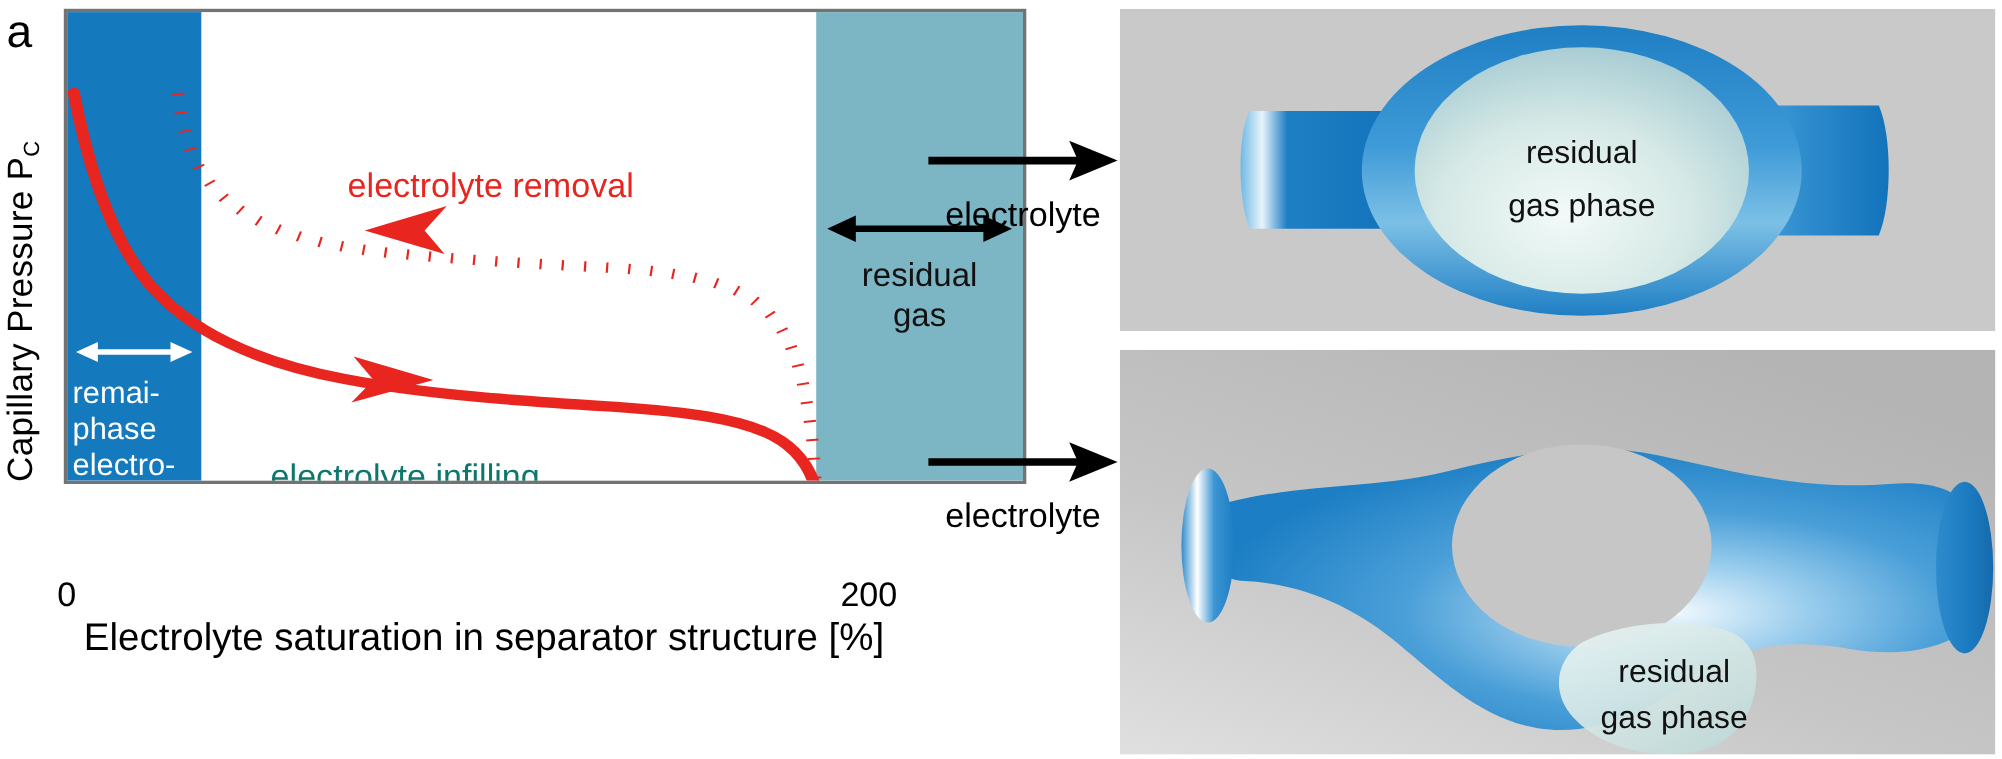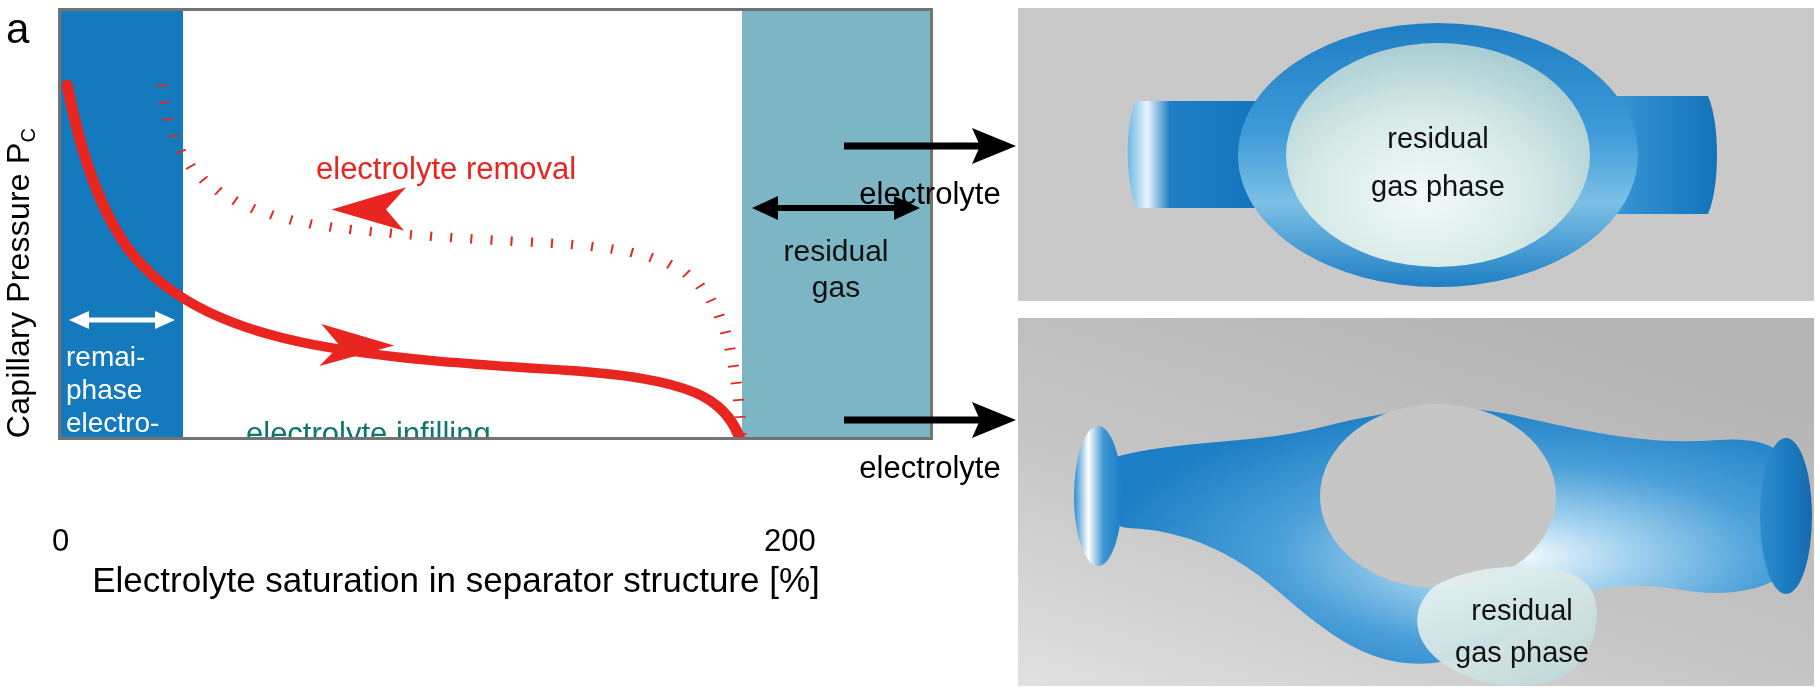--- a/index.html
+++ b/index.html
@@ -43,21 +43,21 @@
   #lbl-remaining{left:5px;top:330px;width:112px;text-align:left;
                  font-size:28px;color:#ffffff;line-height:1.17;}
   #lbl-residual{right:6px;top:222px;width:176px;text-align:center;
                 font-size:30px;color:#111;line-height:1.2;}
 
   
   .tick-label{position:absolute;font-size:31px;color:#000;}
   #tick-0{left:52px;top:523px;}
   #tick-100{left:764px;top:523px;}
   #xlabel{position:absolute;left:0px;top:560px;width:880px;text-align:center;
-          font-size:35px;white-space:nowrap;padding-left:16px;}
+          font-size:35px;white-space:nowrap;}
 
   
   .schematic{position:absolute;}
   #sch-b{left:1018px;top:8px;width:796px;height:293px;}
   #sch-c{left:1018px;top:318px;width:796px;height:368px;}
 
   .arrow-block{position:absolute;width:180px;text-align:center;}
   #arrow-b{left:840px;top:126px;}
   #arrow-c{left:840px;top:400px;}
   .arrow-caption{font-size:31px;color:#000;margin-top:6px;

